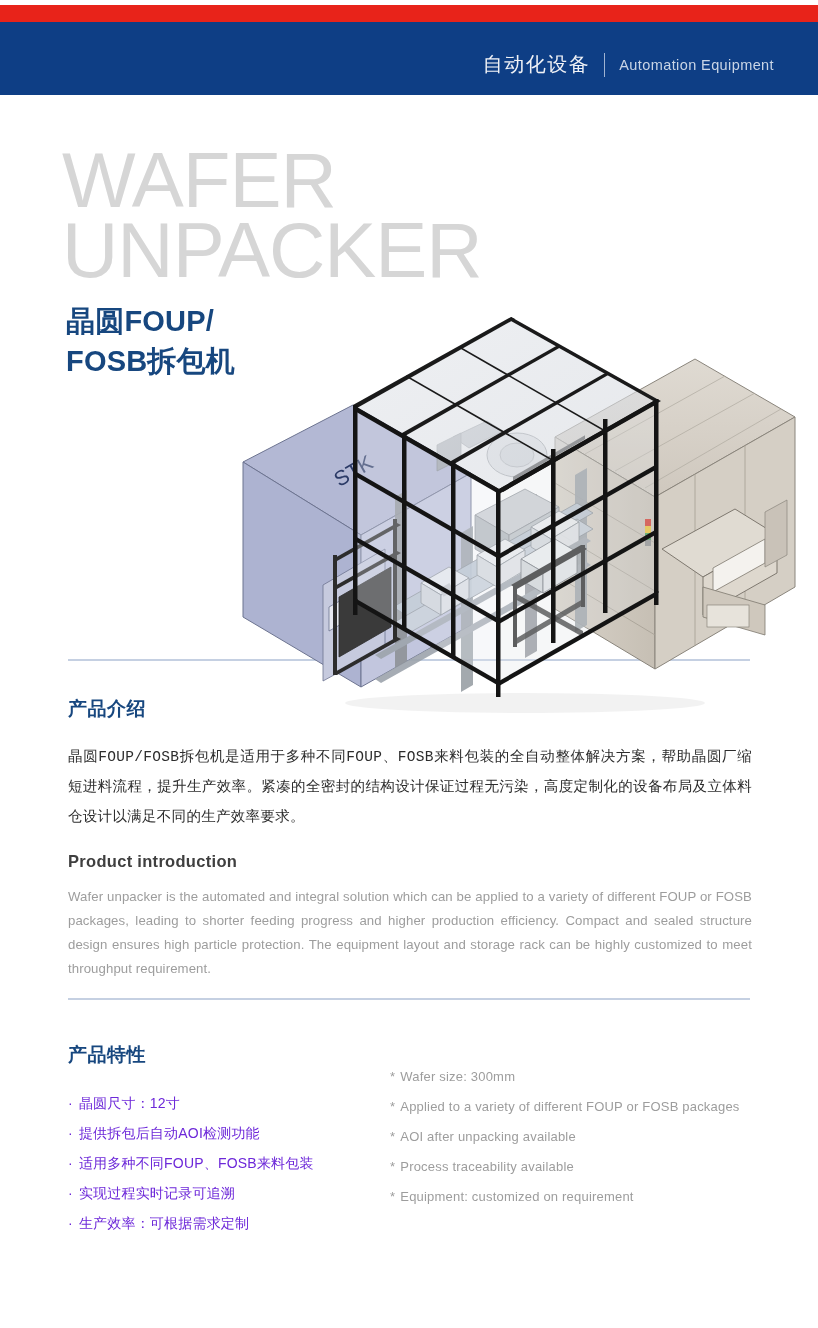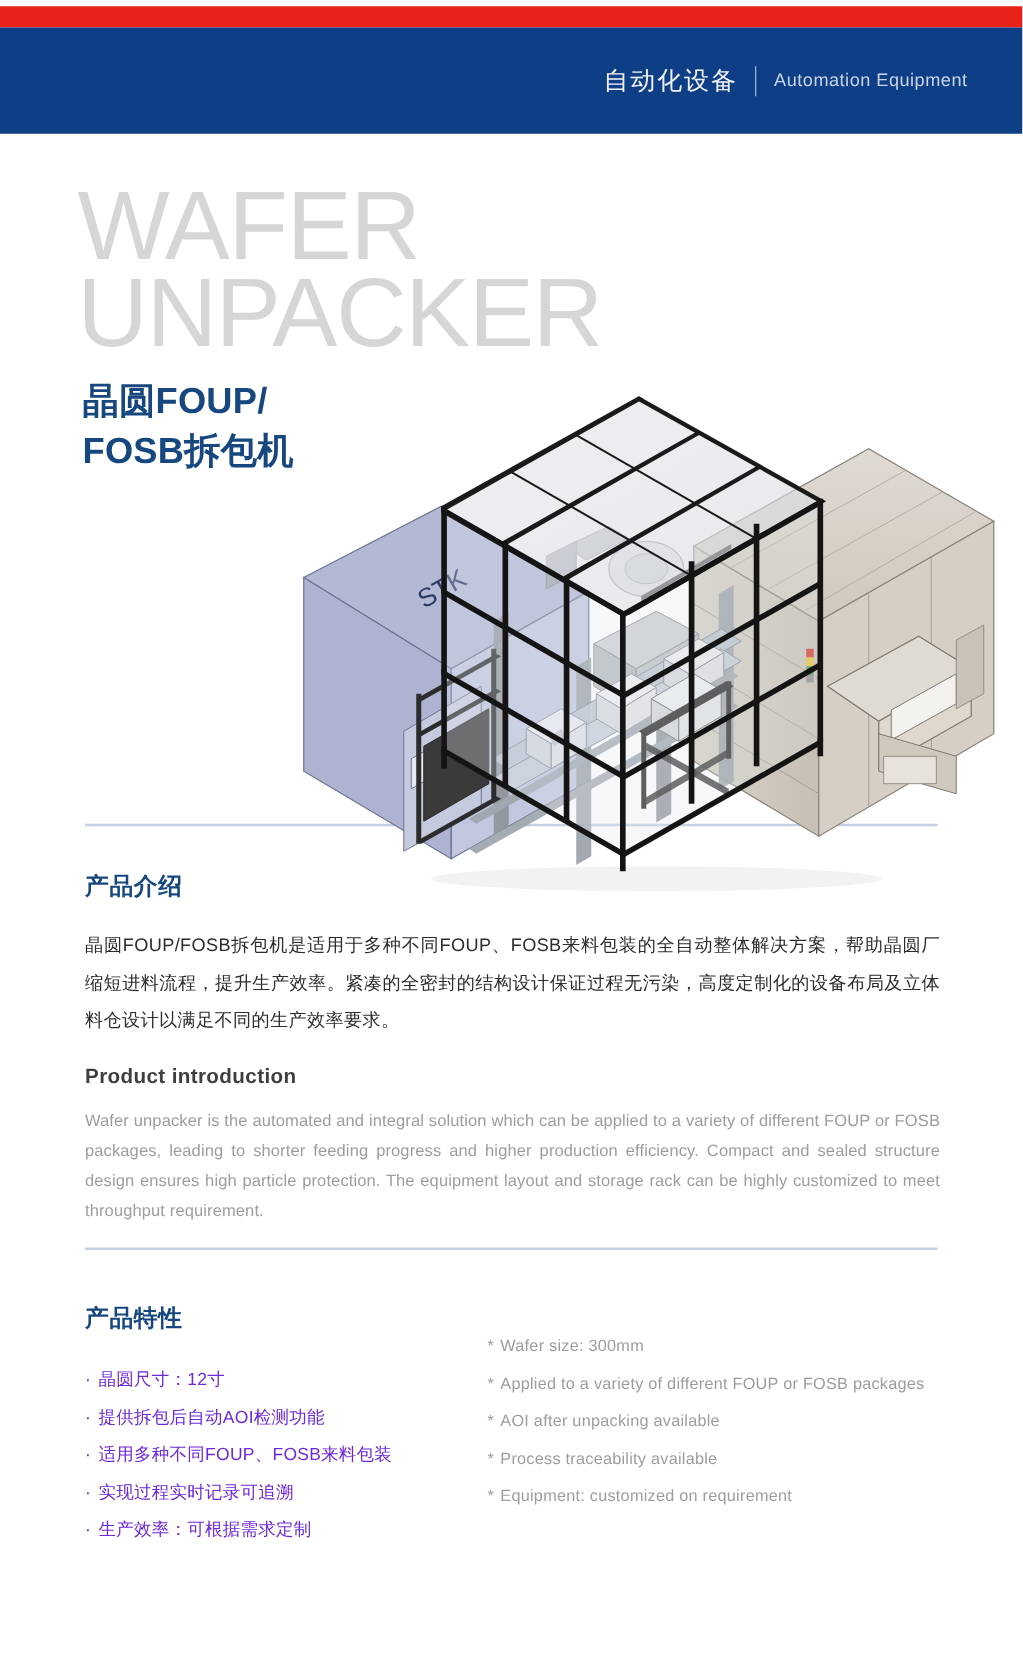--- a/index.html
+++ b/index.html
@@ -18,21 +18,21 @@
   
   .top-red-bar {
     position: absolute;
     left: 0; top: 5px;
     width: 818px; height: 17px;
     background: #e8231a;
   }
   .header-band {
     position: absolute;
     left: 0; top: 22px;
-    width: 818px; height: 85px;
+    width: 818px; height: 73px;
     background: #0e3e85;
   }
   .header-inner {
     position: absolute;
     right: 44px;
     top: 0;
     height: 85px;
     display: flex;
     align-items: center;
     justify-content: flex-end;
@@ -132,20 +132,21 @@
     letter-spacing: 0.3px;
     margin: 0 0 14px 0;
   }
   .body-cn {
     color: #2d2d2d;
     font-size: 14.5px;
     line-height: 30px;
     letter-spacing: 0.3px;
     margin: 0;
     text-align: justify;
+    font-family: Liberation Mono, monospace;
   }
   .body-en {
     color: #9d9d9d;
     font-size: 13.2px;
     line-height: 24px;
     letter-spacing: 0.1px;
     margin: 0;
     text-align: justify;
   }
 

